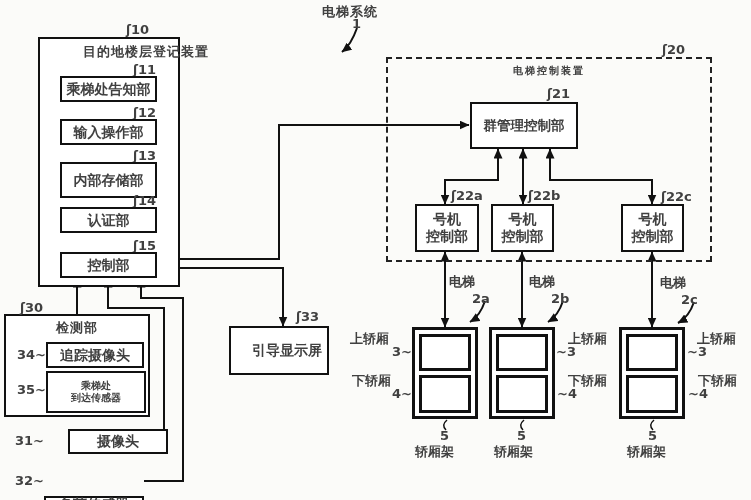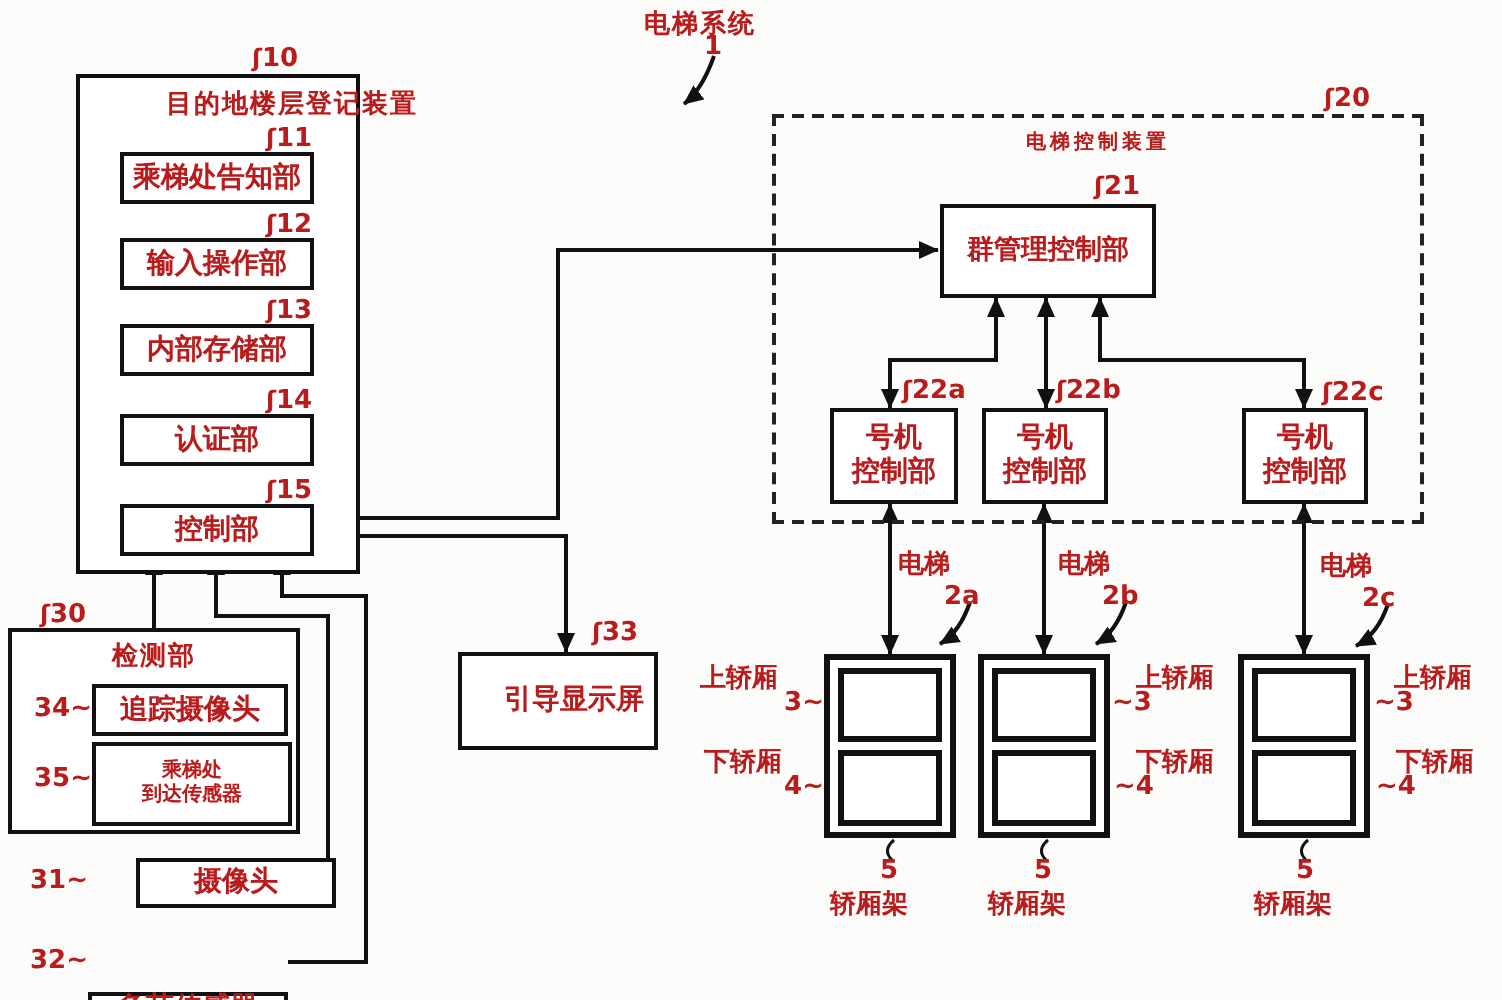--- a/index.html
+++ b/index.html
@@ -1,19 +1,19 @@
 <!DOCTYPE html>
 <html><head>
 <meta charset="utf-8">
 <style>
   * { margin:0; padding:0; box-sizing:border-box; }
   html,body { background:#ffffff; }
   .canvas {
     position:relative; width:751px; height:500px;
-    background:#fbfbf9; color:#b91c1c;
+    background:#fbfbf9; color:#404040;
     font-family:"DejaVu Sans", sans-serif;
     overflow:hidden;
   }
   svg.overlay { position:absolute; left:0; top:0; width:751px; height:500px; pointer-events:none; }
   .box {
     position:absolute; border:2px solid #111; background:#fff;
     display:flex; align-items:center; justify-content:center;
     text-align:center; font-weight:bold; font-size:14px; line-height:1.2;
     white-space:pre-line;
   }
@@ -68,21 +68,21 @@
   <div class="ref" style="left:126px;top:22px;"><span class="hook">ʃ</span><span>10</span></div>
   <div class="lbl title" style="left:39px;top:43px;width:140px;padding-left:44px;">目的地楼层登记装置</div>
 
   <div class="ref" style="left:133px;top:62px;"><span class="hook">ʃ</span><span>11</span></div>
   <div class="box" style="left:60px;top:76px;width:97px;height:26px;">乘梯处告知部</div>
 
   <div class="ref" style="left:133px;top:105px;"><span class="hook">ʃ</span><span>12</span></div>
   <div class="box" style="left:60px;top:119px;width:97px;height:26px;">输入操作部</div>
 
   <div class="ref" style="left:133px;top:148px;"><span class="hook">ʃ</span><span>13</span></div>
-  <div class="box" style="left:60px;top:162px;width:97px;height:26px;">内部存储部</div>
+  <div class="box" style="left:60px;top:162px;width:97px;height:36px;">内部存储部</div>
 
   <div class="ref" style="left:133px;top:193px;"><span class="hook">ʃ</span><span>14</span></div>
   <div class="box" style="left:60px;top:207px;width:97px;height:26px;">认证部</div>
 
   <div class="ref" style="left:133px;top:238px;"><span class="hook">ʃ</span><span>15</span></div>
   <div class="box" style="left:60px;top:252px;width:97px;height:26px;">控制部</div>
 
   <div class="outer" style="left:4px;top:314px;width:146px;height:103px;"></div>
   <div class="ref" style="left:20px;top:300px;"><span class="hook">ʃ</span><span>30</span></div>
   <div class="lbl title" style="left:4px;top:319px;width:146px;">检测部</div>

